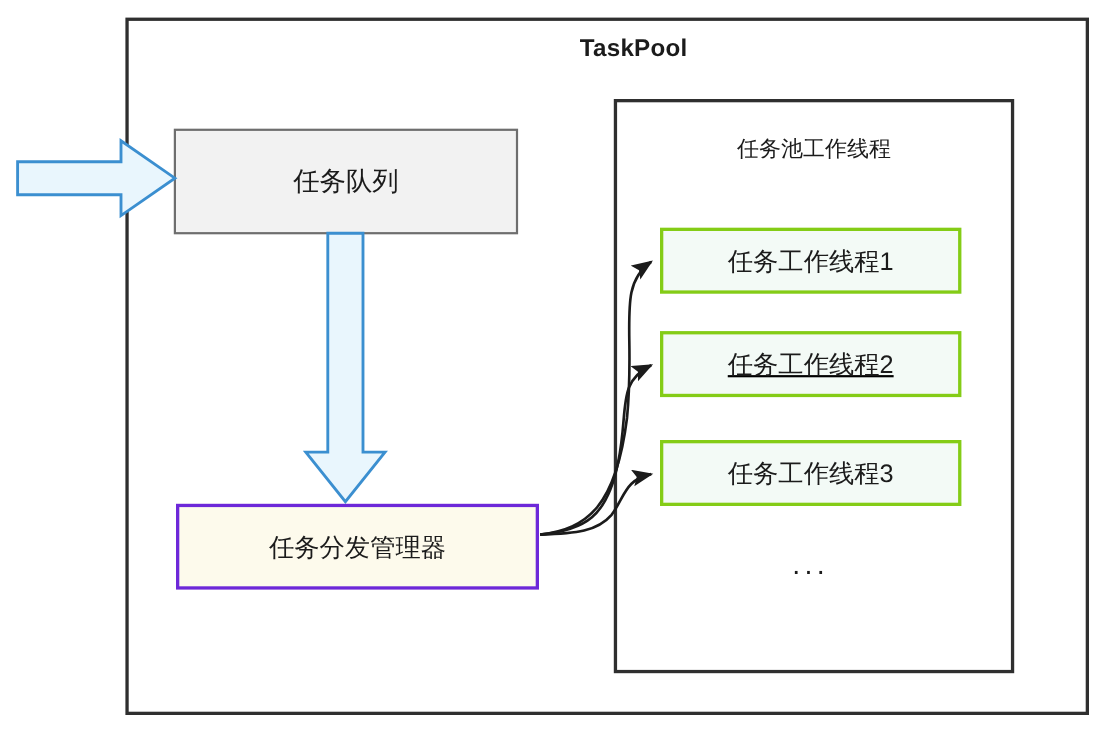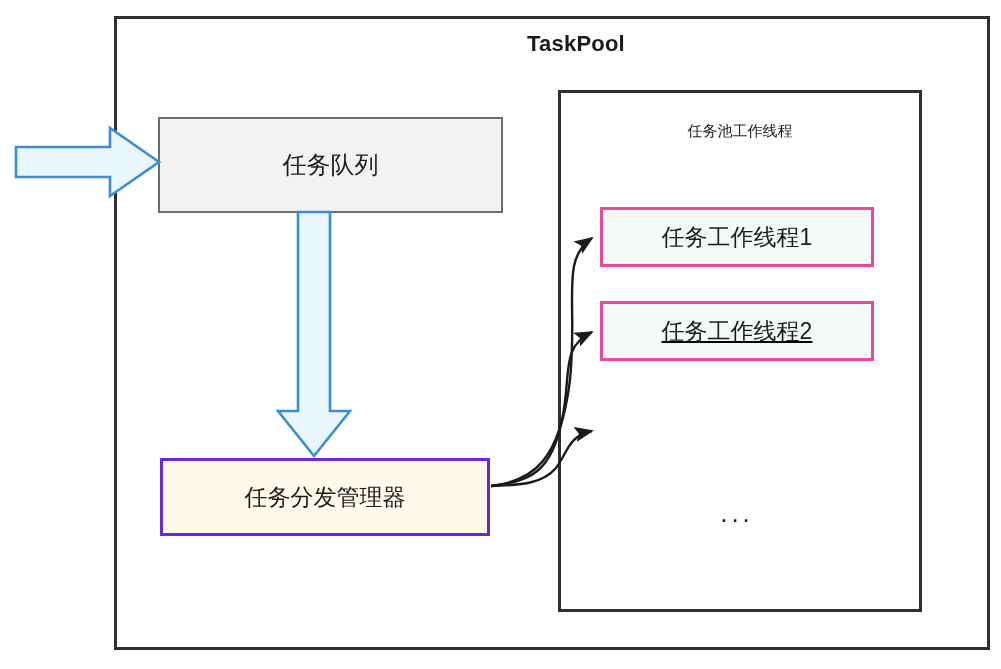--- a/index.html
+++ b/index.html
@@ -41,21 +41,21 @@
     color: #1b1b1b;
     letter-spacing: 0.2px;
     padding-left: 24px;
   }
 
   
   .queue-box {
     position: absolute;
     left: 158px;
     top: 117px;
-    width: 345px;
+    width: 313px;
     height: 96px;
     background: #f2f2f2;
     border: 2px solid #6e6e6e;
     box-sizing: border-box;
     display: flex;
     align-items: center;
     justify-content: center;
   }
   .queue-box .box-label {
     font-size: 24px;
@@ -91,32 +91,32 @@
     border: 3px solid #2f2f2f;
     box-sizing: border-box;
     background: transparent;
   }
   .pool-container-title {
     position: absolute;
     left: 558px;
     top: 122px;
     width: 364px;
     text-align: center;
-    font-size: 15px;
+    font-size: 20px;
     color: #1b1b1b;
   }
 
   
   .worker-box {
     position: absolute;
     left: 600px;
     width: 274px;
     height: 60px;
     background: #f3faf6;
-    border: 3px solid #ec4899;
+    border: 3px solid #84cc16;
     box-sizing: border-box;
     display: flex;
     align-items: center;
     justify-content: center;
   }
   .worker-box .box-label {
     font-size: 23px;
     color: #1b1b1b;
   }
   .worker-1 { top: 207px; }
@@ -162,20 +162,23 @@
 
   <div class="pool-container"></div>
   <div class="pool-container-title">任务池工作线程</div>
 
   <div class="worker-box worker-1">
     <span class="box-label">任务工作线程1</span>
   </div>
   <div class="worker-box worker-2">
     <span class="box-label">任务工作线程2</span>
   </div>
+  <div class="worker-box worker-3">
+    <span class="box-label">任务工作线程3</span>
+  </div>
 
   <div class="pool-ellipsis">...</div>
 
   <svg class="arrow-layer" viewBox="0 0 1001 669">
     <defs>
       <marker id="curve-head" markerWidth="9" markerHeight="9" refX="7.2" refY="3.2" orient="auto" markerUnits="strokeWidth">
         <path d="M0,0 L8,3.2 L0,6.4 L1.6,3.2 Z" fill="#1b1b1b"></path>
       </marker>
     </defs>
 

